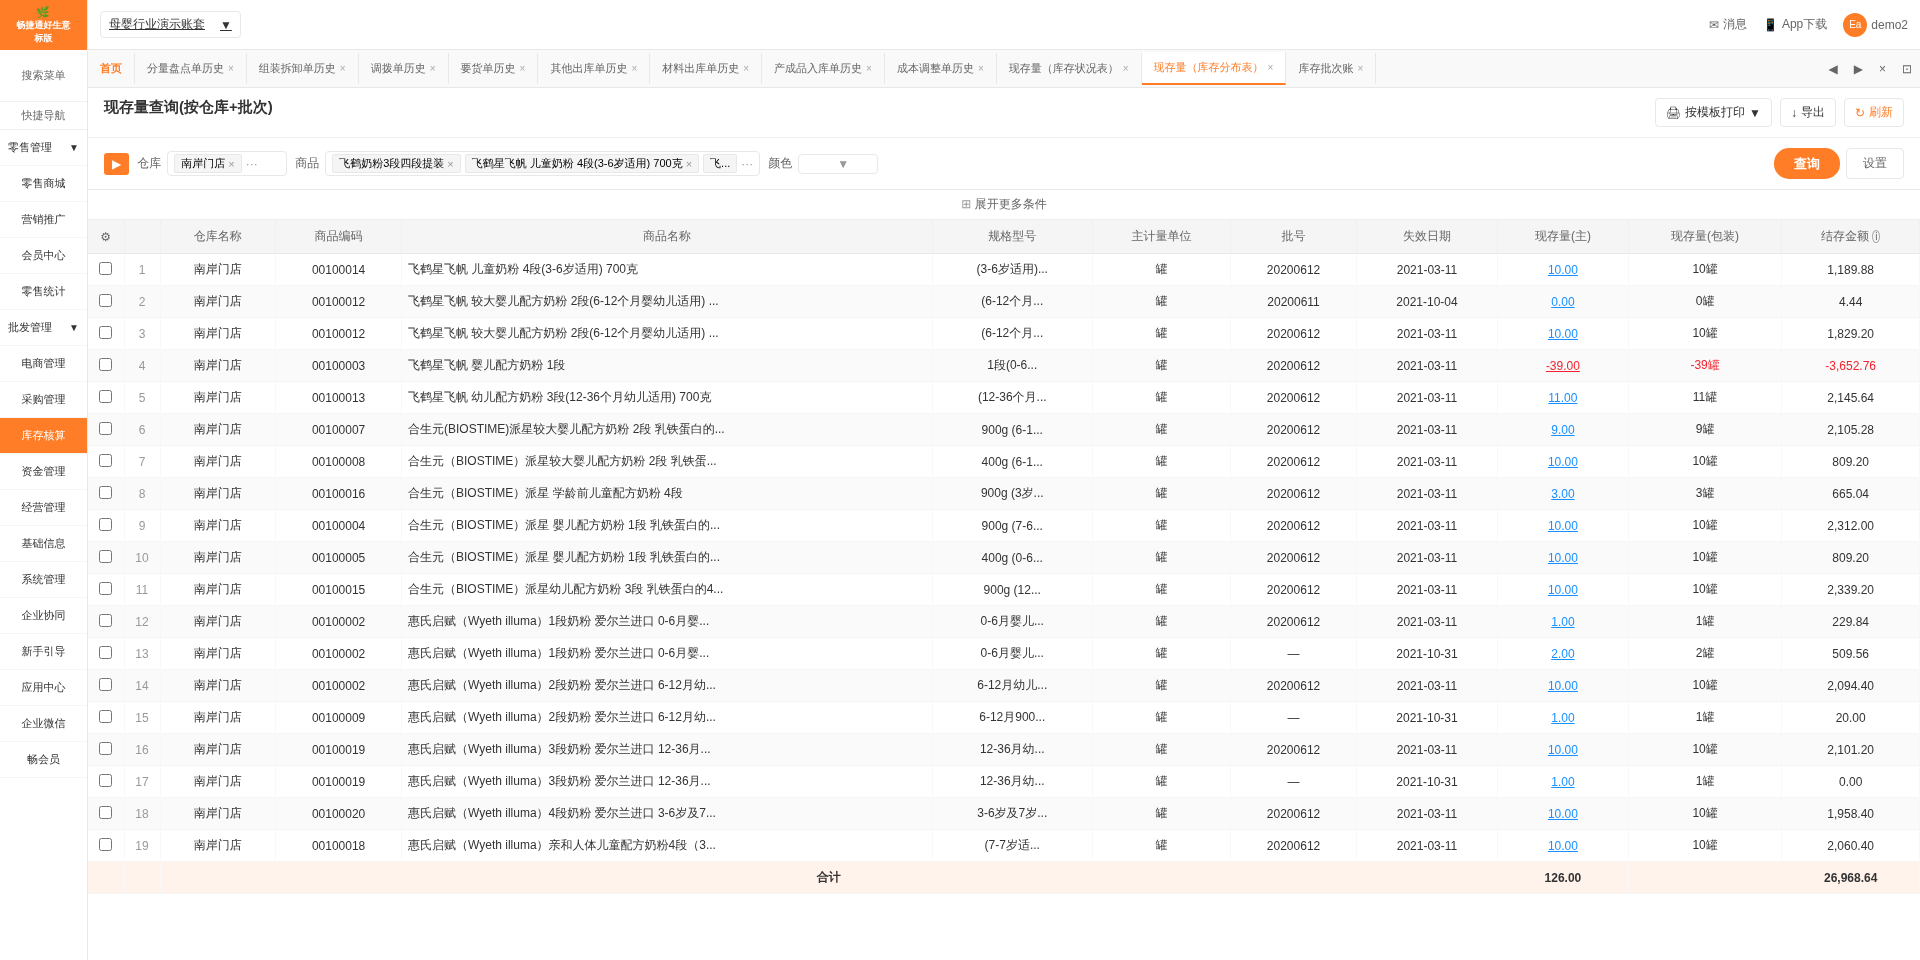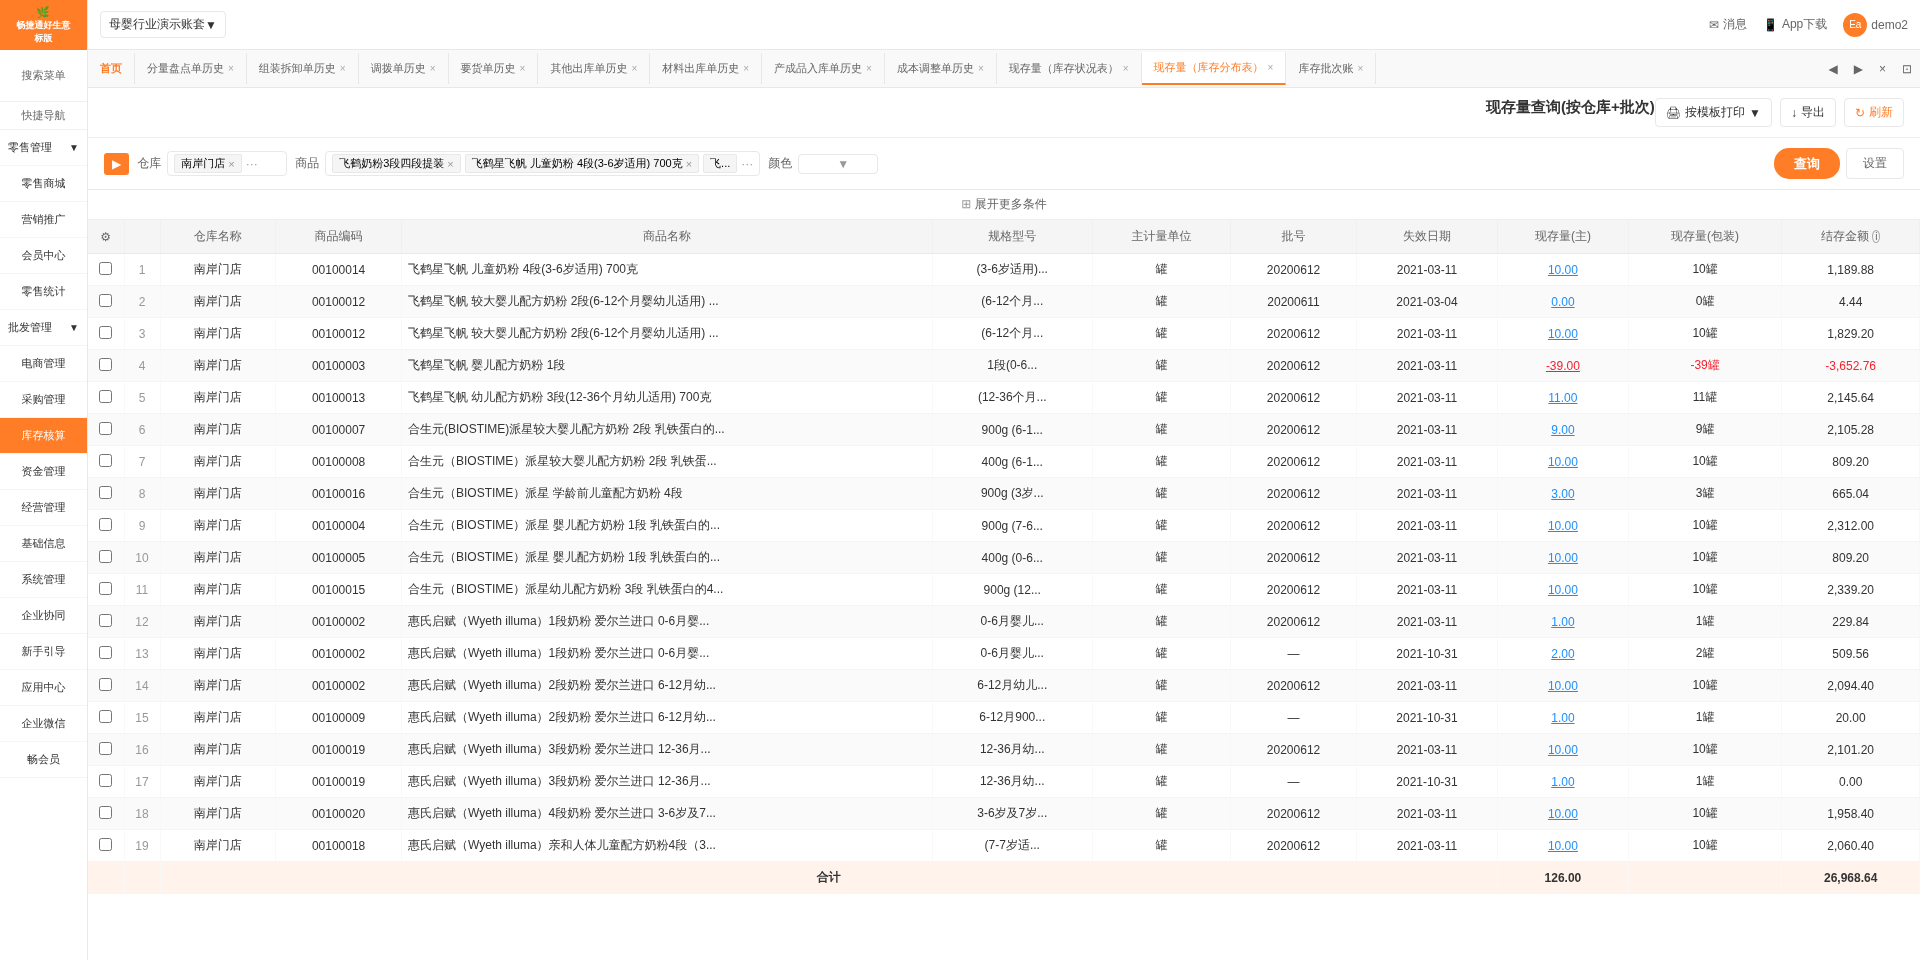--- a/index.html
+++ b/index.html
@@ -13,21 +13,21 @@
     .sidebar-nav { flex: 1; overflow-y: auto; }
     .sidebar-item { padding: 10px 4px; text-align: center; cursor: pointer; font-size: 11px; color: #333; border-bottom: 1px solid #f5f5f5; }
     .sidebar-item.active { background: #ff7d26; color: #fff; }
 
     
     .main { flex: 1; display: flex; flex-direction: column; overflow: hidden; }
 
     
     .topnav { height: 50px; background: #fff; border-bottom: 1px solid #e8e8e8; display: flex; align-items: center; justify-content: space-between; padding: 0 12px; }
     .topnav-left { display: flex; align-items: center; gap: 4px; font-size: 12px; }
-    .topnav-dropdown { display: flex; align-items: center; gap: 0; color: #333; cursor: pointer; padding: 4px 8px; border: 1px solid #e8e8e8; border-radius: 4px; }
+    .topnav-dropdown { display: flex; align-items: center; gap: 15px; color: #333; cursor: pointer; padding: 4px 8px; border: 1px solid #e8e8e8; border-radius: 4px; text-decoration: underline; }
     .topnav-right { display: flex; align-items: center; gap: 16px; font-size: 12px; color: #666; }
     .topnav-right-item { display: flex; align-items: center; gap: 4px; cursor: pointer; }
 
     
     .tabbar { height: 38px; background: #f9f9f9; border-bottom: 1px solid #e8e8e8; display: flex; align-items: center; overflow-x: auto; white-space: nowrap; }
     .tabbar::-webkit-scrollbar { height: 3px; }
     .tab-item { display: inline-flex; align-items: center; gap: 4px; padding: 8px 12px; font-size: 11px; color: #666; cursor: pointer; border-right: 1px solid #e8e8e8; white-space: nowrap; flex-shrink: 0; }
     .tab-item.active { background: #fff; color: #ff7d26; border-bottom: 2px solid #ff7d26; justify-content: flex-end; }
     .tab-home { color: #ff7d26; font-weight: bold; }
     .tab-close { font-size: 10px; color: #aaa; cursor: pointer; }
@@ -59,21 +59,21 @@
     td { padding: 7px 6px; text-align: center; border-bottom: 1px solid #f5f5f5; border-right: 1px solid #f8f8f8; color: #333; }
     .td-left { text-align: left; }
     .td-link { color: #1890ff; text-decoration: underline; cursor: pointer; }
     .td-red { color: #f5222d; }
     .row-odd { background: #fff; }
     .row-even { background: #fafafa; }
     .footer-row td { background: #fff3ec; font-weight: bold; color: #333; }
     .row-num { color: #999; }
     
     
-    .page-title-bar { display: flex; align-items: center; justify-content: flex-end; padding: 10px 16px; background: #fff; border-bottom: 1px solid #eee; }
+    .page-title-bar { display: flex; align-items: center; justify-content: space-between; padding: 10px 16px; background: #fff; border-bottom: 1px solid #eee; }
     .page-actions { display: flex; align-items: center; gap: 8px; }
 
     
     .color-select { display: flex; align-items: center; border: 1px solid #e8e8e8; border-radius: 4px; padding: 2px 8px; min-width: 60px; background: #fff; }
     .color-arrow { margin-left: auto; color: #999; }
 
     .query-btn { background: #ff7d26; color: #fff; border: none; padding: 6px 20px; border-radius: 15px; cursor: pointer; font-size: 13px; font-weight: bold; }
     .settings-btn { background: #fff; color: #666; border: 1px solid #e8e8e8; padding: 6px 16px; border-radius: 4px; cursor: pointer; font-size: 12px; }
   </style>
 </head>
@@ -298,21 +298,21 @@
   </tr>
             <tr class="row-even">
     <td><input type="checkbox" style="cursor: pointer;"></td>
     <td class="row-num">2</td>
     <td>南岸门店</td>
     <td>00100012</td>
     <td class="td-left" style="max-width:280px;overflow:hidden;text-overflow:ellipsis;white-space:nowrap;">飞鹤星飞帆 较大婴儿配方奶粉 2段(6-12个月婴幼儿适用) ...</td>
     <td>(6-12个月...</td>
     <td>罐</td>
     <td>20200611</td>
-    <td>2021-03-04</td>
+    <td>2021-10-04</td>
     <td class="td-link" style="text-decoration:underline;">0.00</td>
     <td class="">0罐</td>
     <td class="">4.44</td>
   </tr>
             <tr class="row-odd">
     <td><input type="checkbox" style="cursor: pointer;"></td>
     <td class="row-num">3</td>
     <td>南岸门店</td>
     <td>00100012</td>
     <td class="td-left" style="max-width:280px;overflow:hidden;text-overflow:ellipsis;white-space:nowrap;">飞鹤星飞帆 较大婴儿配方奶粉 2段(6-12个月婴幼儿适用) ...</td>

